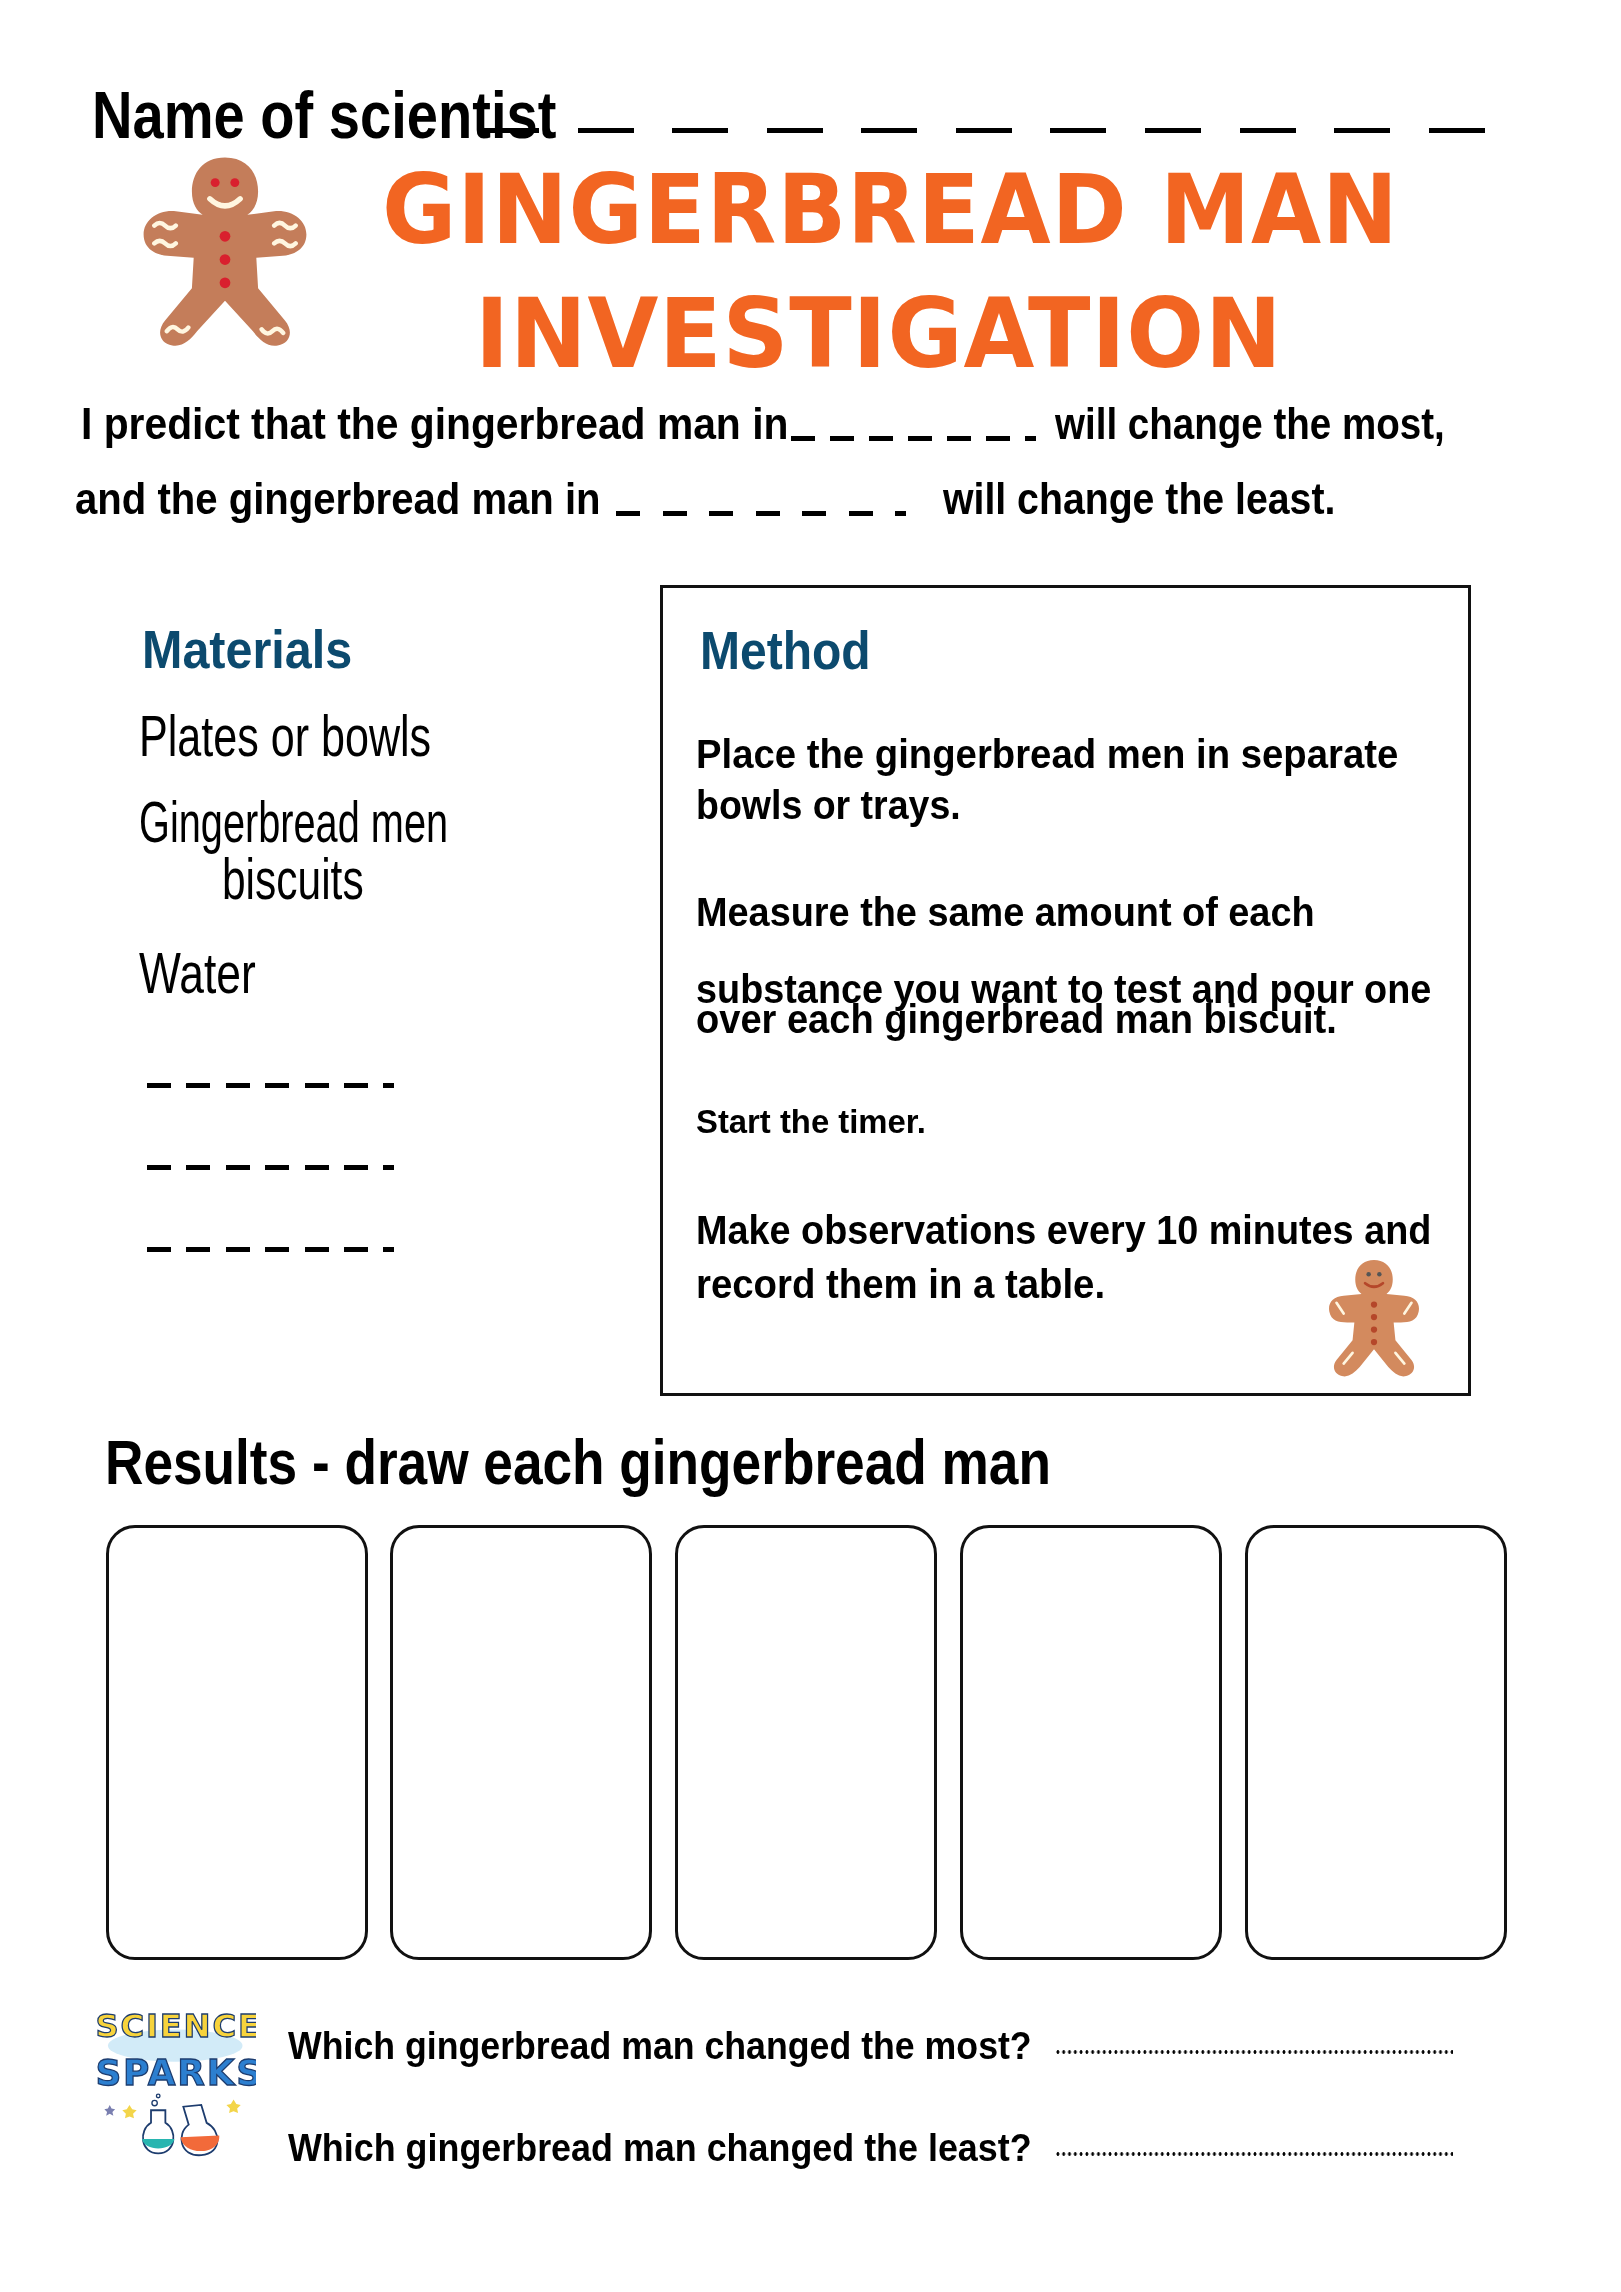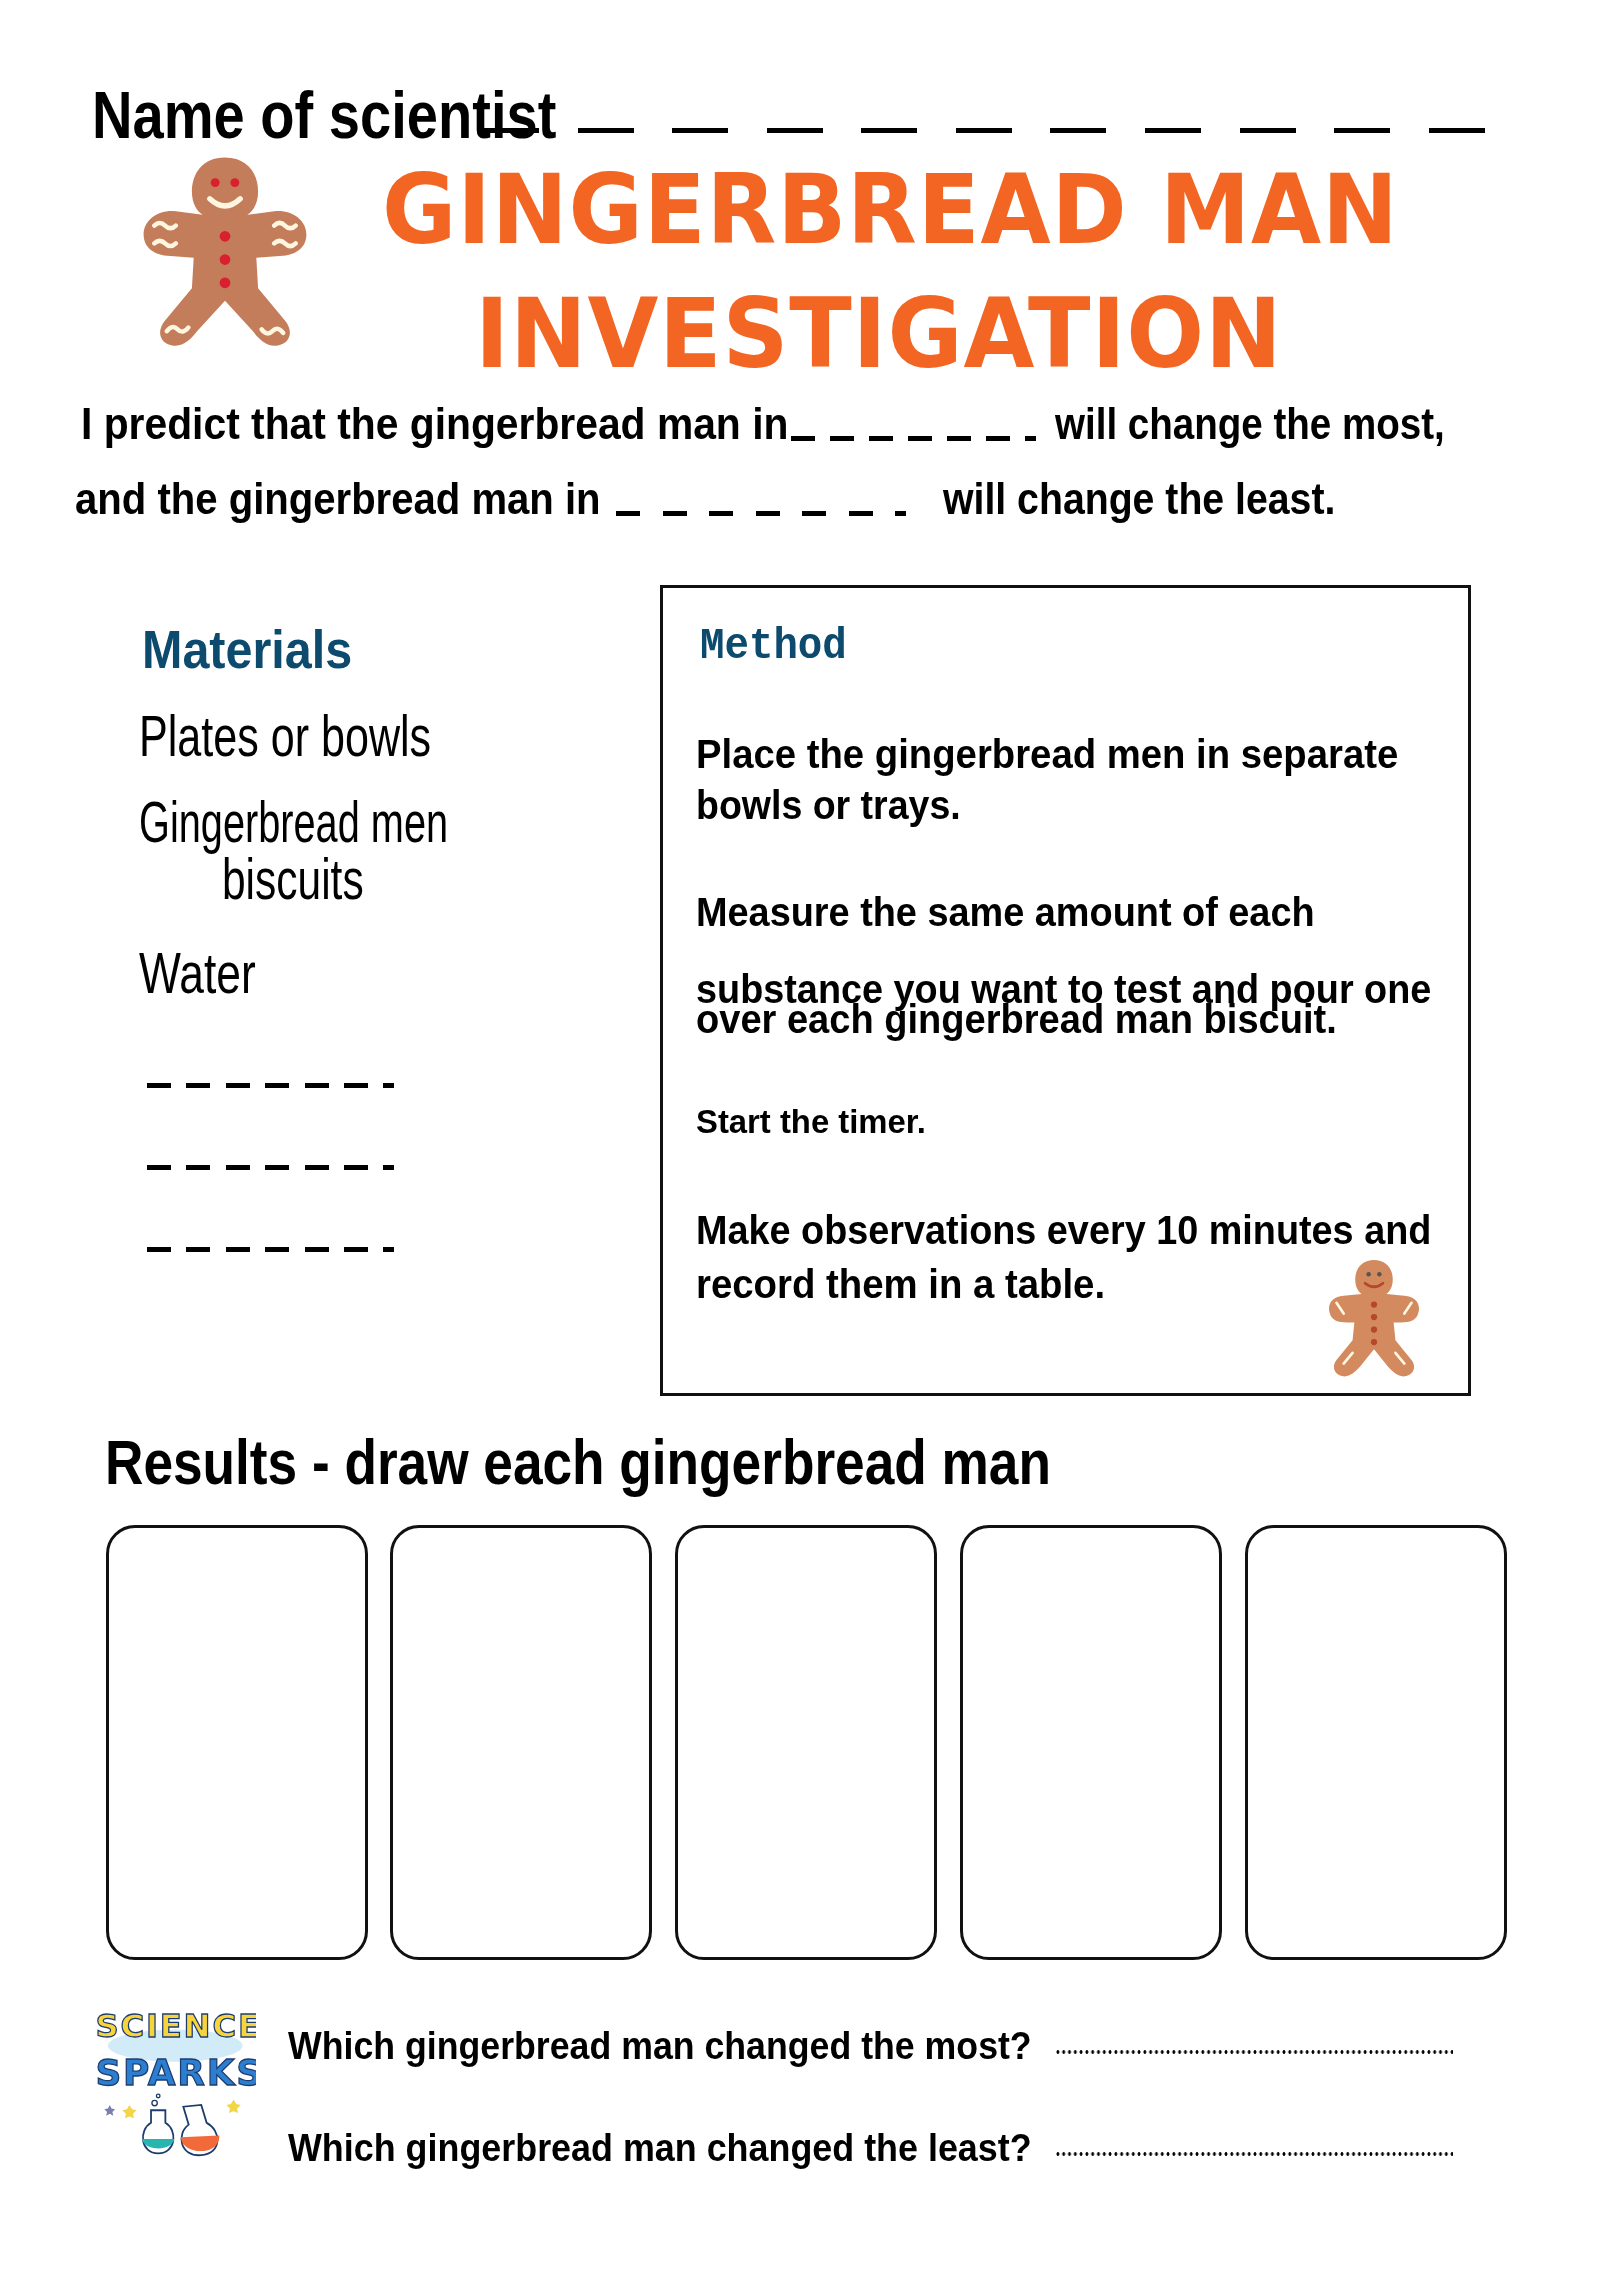--- a/index.html
+++ b/index.html
@@ -127,21 +127,21 @@
     <span style="left: 0px; width: 24px;"></span>
     <span style="left: 39px; width: 24px;"></span>
     <span style="left: 79px; width: 24px;"></span>
     <span style="left: 118px; width: 24px;"></span>
     <span style="left: 158px; width: 24px;"></span>
     <span style="left: 197px; width: 24px;"></span>
     <span style="left: 236px; width: 10.7px;"></span>
   </div>
 
 <div class="method-box"></div>
-<div class="abs bold orange" style="left:700px; top:624px; font-size:45px;font-family:Liberation Mono, monospace;">
+<div class="abs bold orange" style="left:700px; top:624px; font-size:53px;">
   <span class="fit" style="transform: scaleX(0.9059);">Method</span>
 </div>
 
 <div class="abs bold" style="left:696px; top:734px; font-size:41px;">
   <span class="fit" style="transform: scaleX(0.934);">Place the gingerbread men in separate</span>
 </div>
 <div class="abs bold" style="left:696px; top:785px; font-size:41px;">
   <span class="fit" style="transform: scaleX(0.9148);">bowls or trays.</span>
 </div>
 

